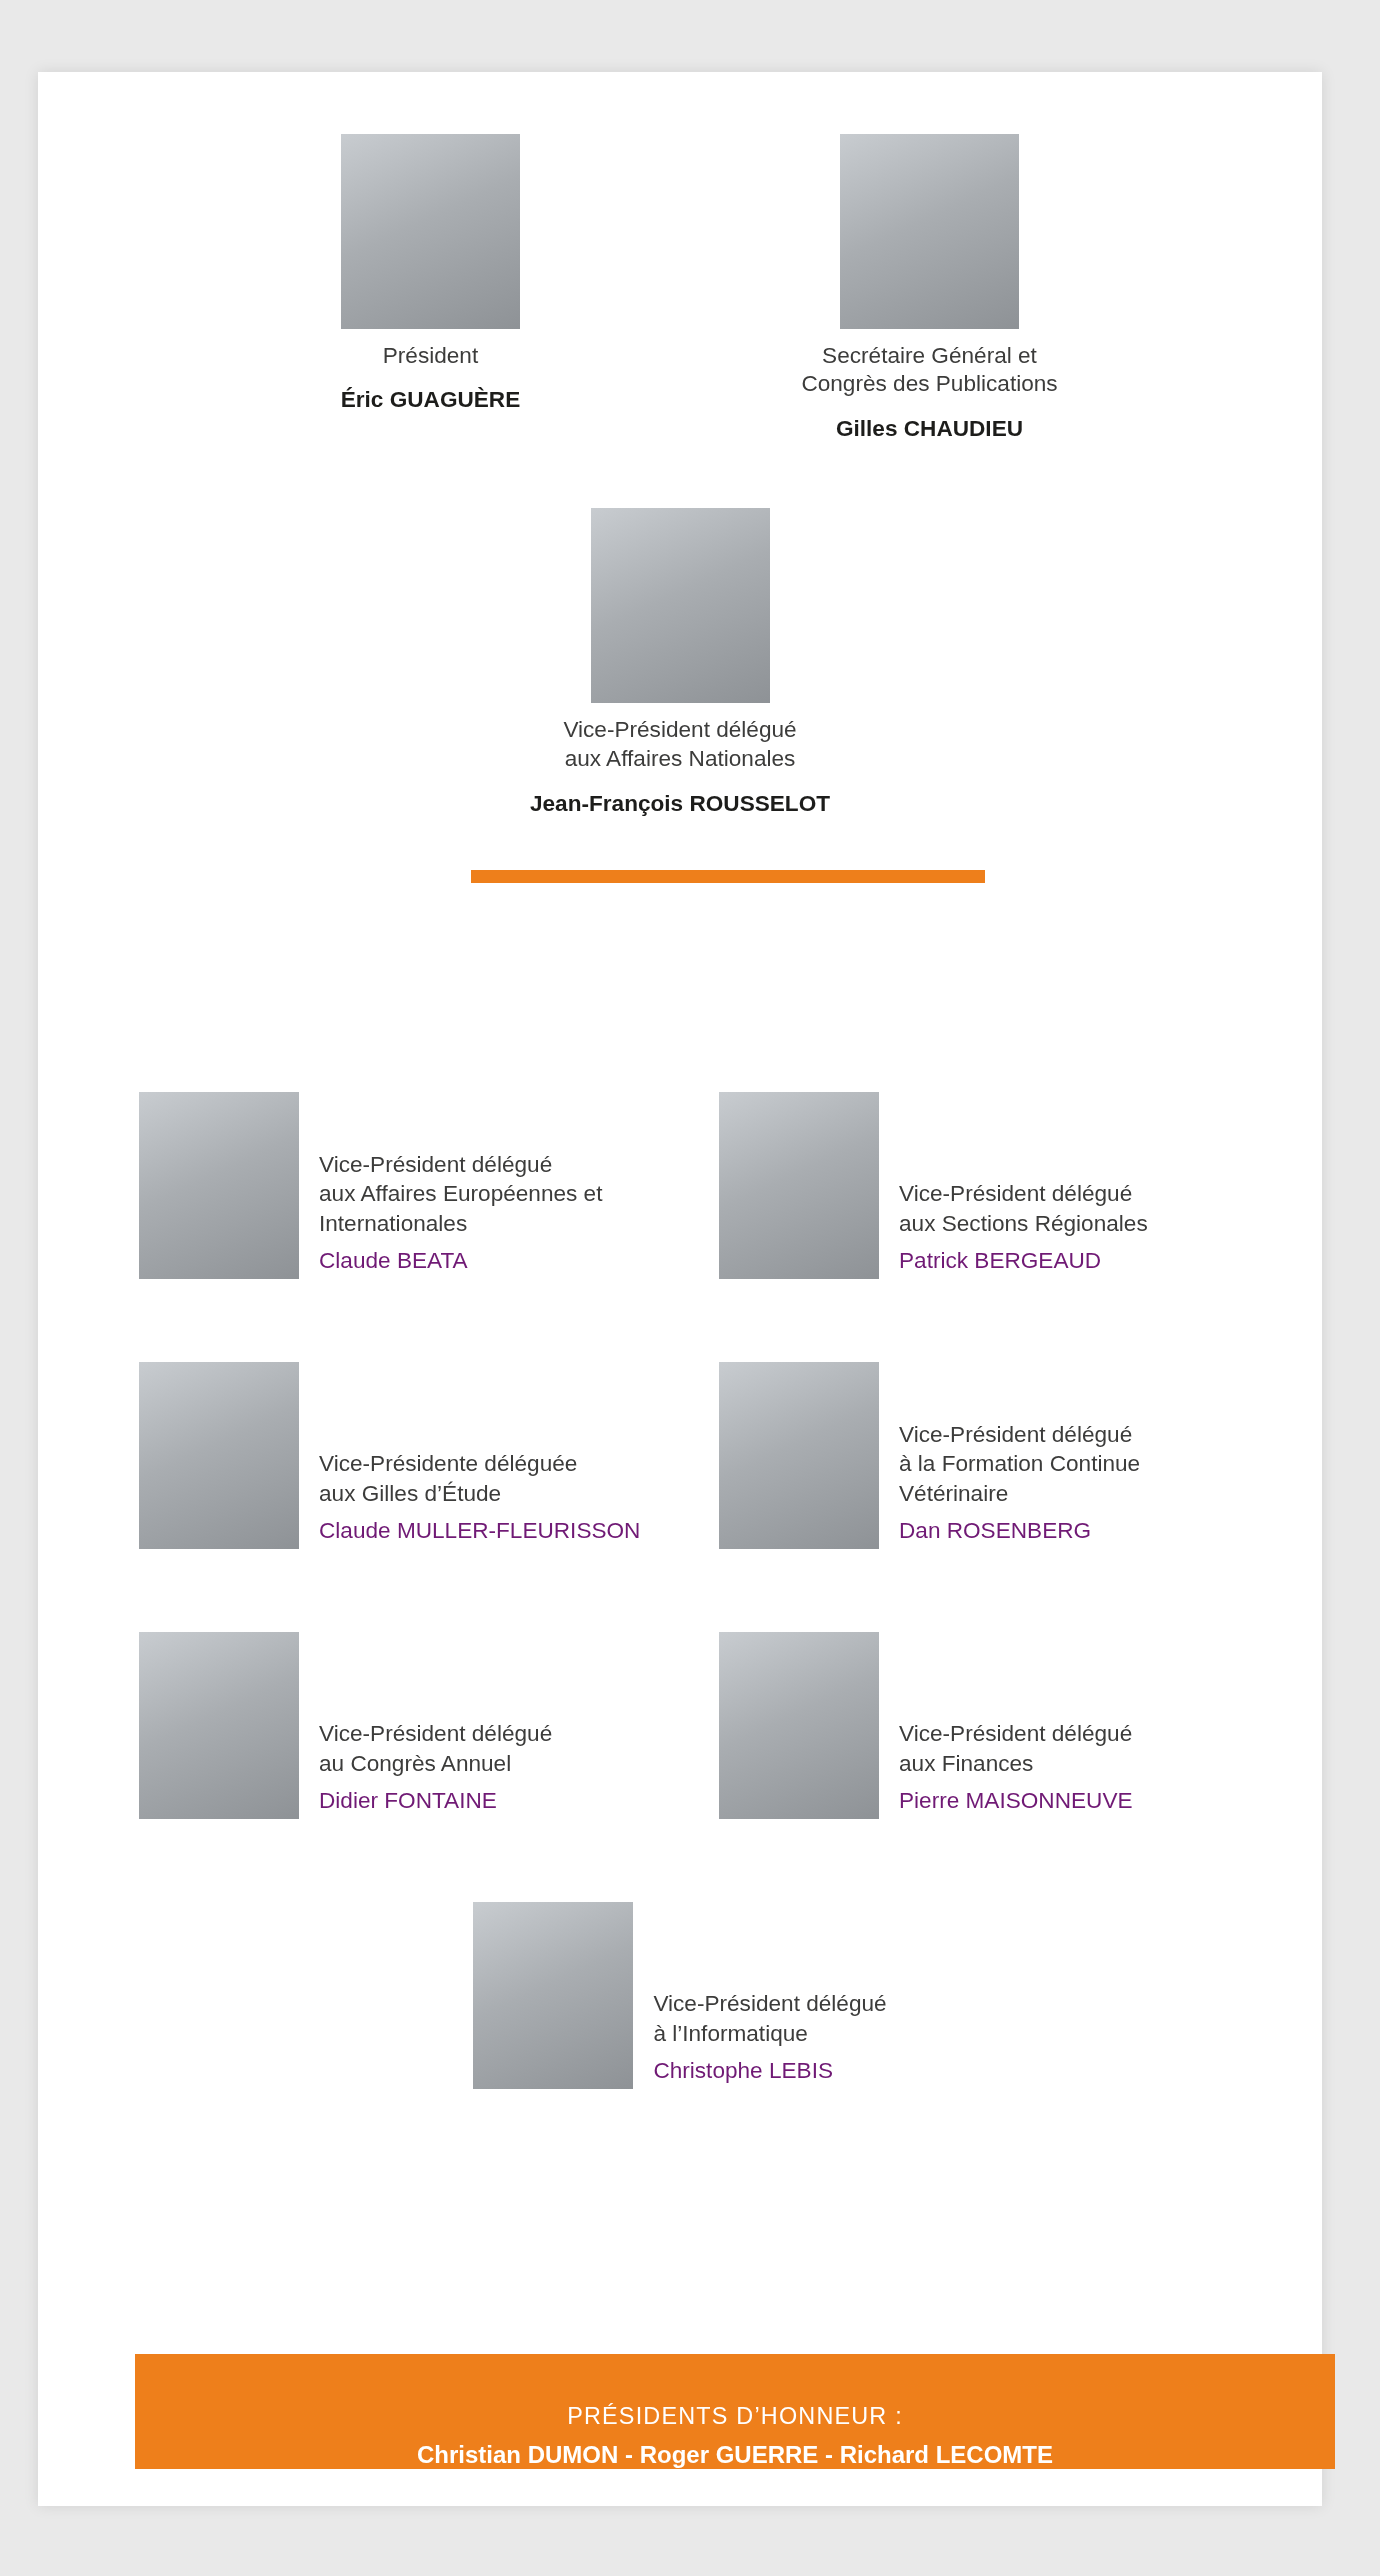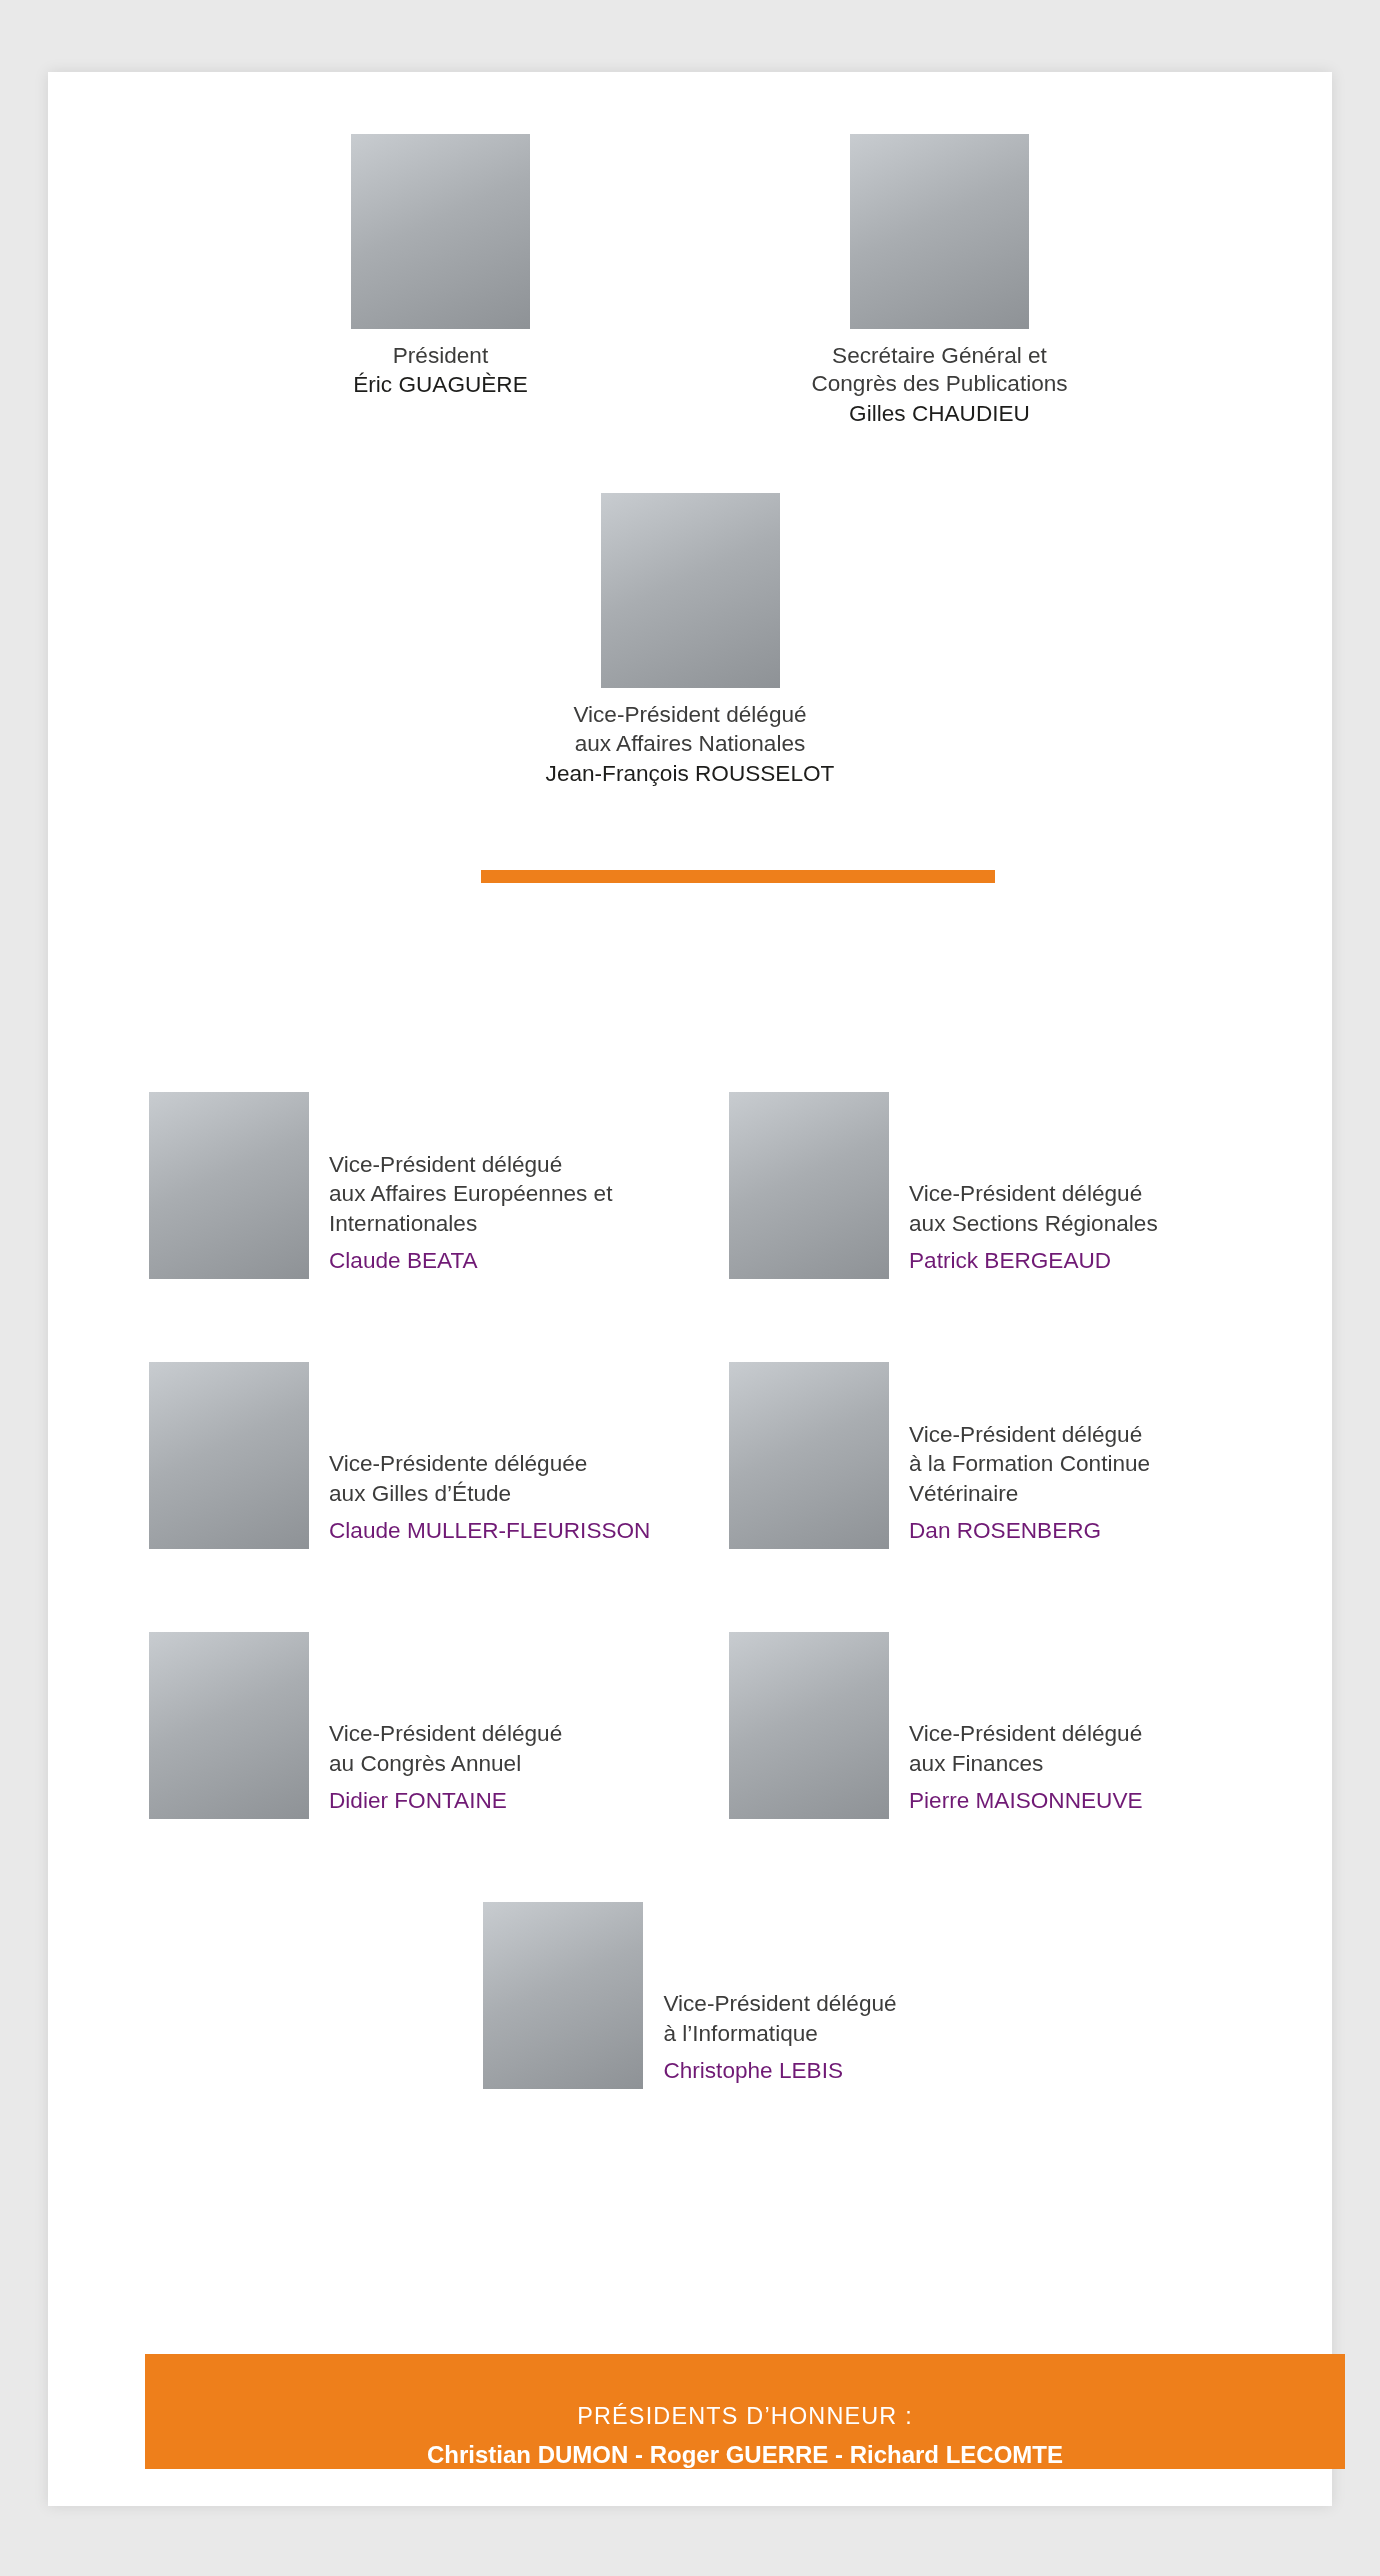--- a/index.html
+++ b/index.html
@@ -10,21 +10,21 @@
   }
   #page {
     position: relative;
     width: 1380px;
     height: 2576px;
     background: #e9e9e9;
     overflow: hidden;
   }
   .card {
     position: absolute;
-    left: 48px;
+    left: 38px;
     top: 72px;
     width: 1284px;
     height: 2434px;
     background: #ffffff;
     box-shadow: 0 0 14px rgba(0,0,0,0.10);
   }
 
   
   .top-grid {
     position: absolute;
@@ -58,23 +58,23 @@
     color: #3c3c3b;
     font-size: 22.6px;
     line-height: 1.28;
   }
   .caption .role {
     display: block;
     font-weight: 400;
   }
   .caption .name {
     display: block;
-    font-weight: 400;
+    font-weight: 700;
     color: #1d1d1b;
-    margin-top: 1px;
+    margin-top: 16px;
   }
 
   
   .divider {
     position: absolute;
     left: 433px;
     top: 798px;
     width: 514px;
     height: 13.2px;
     background: #ee7f1b;

